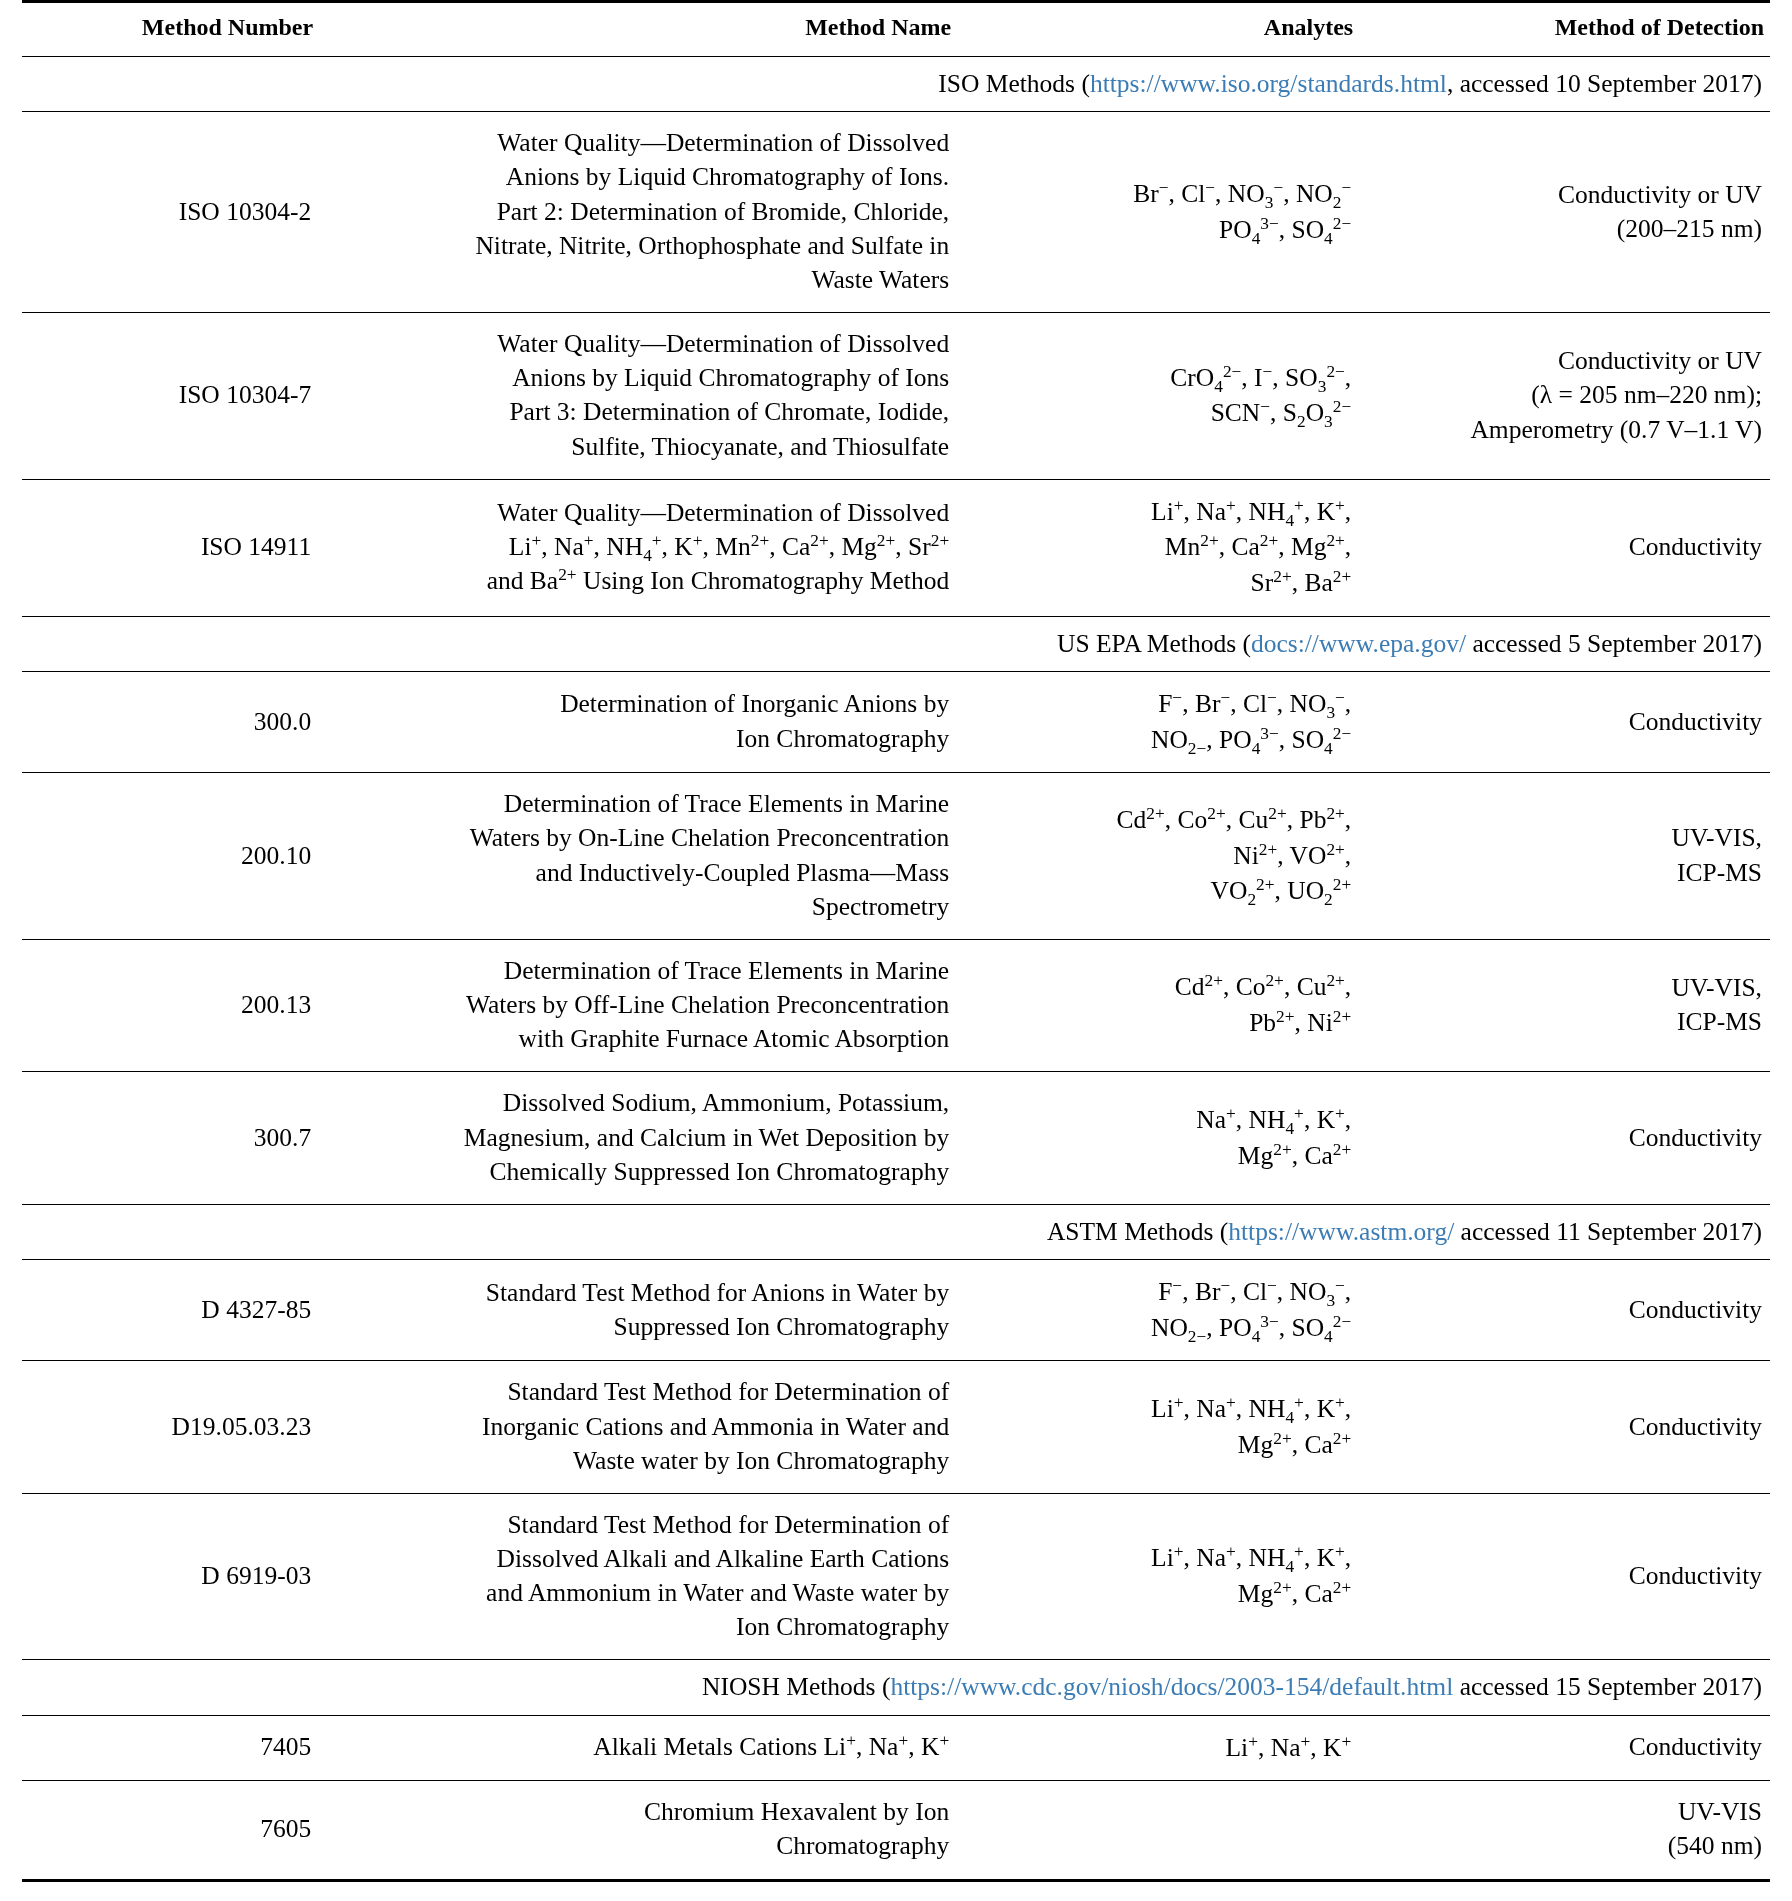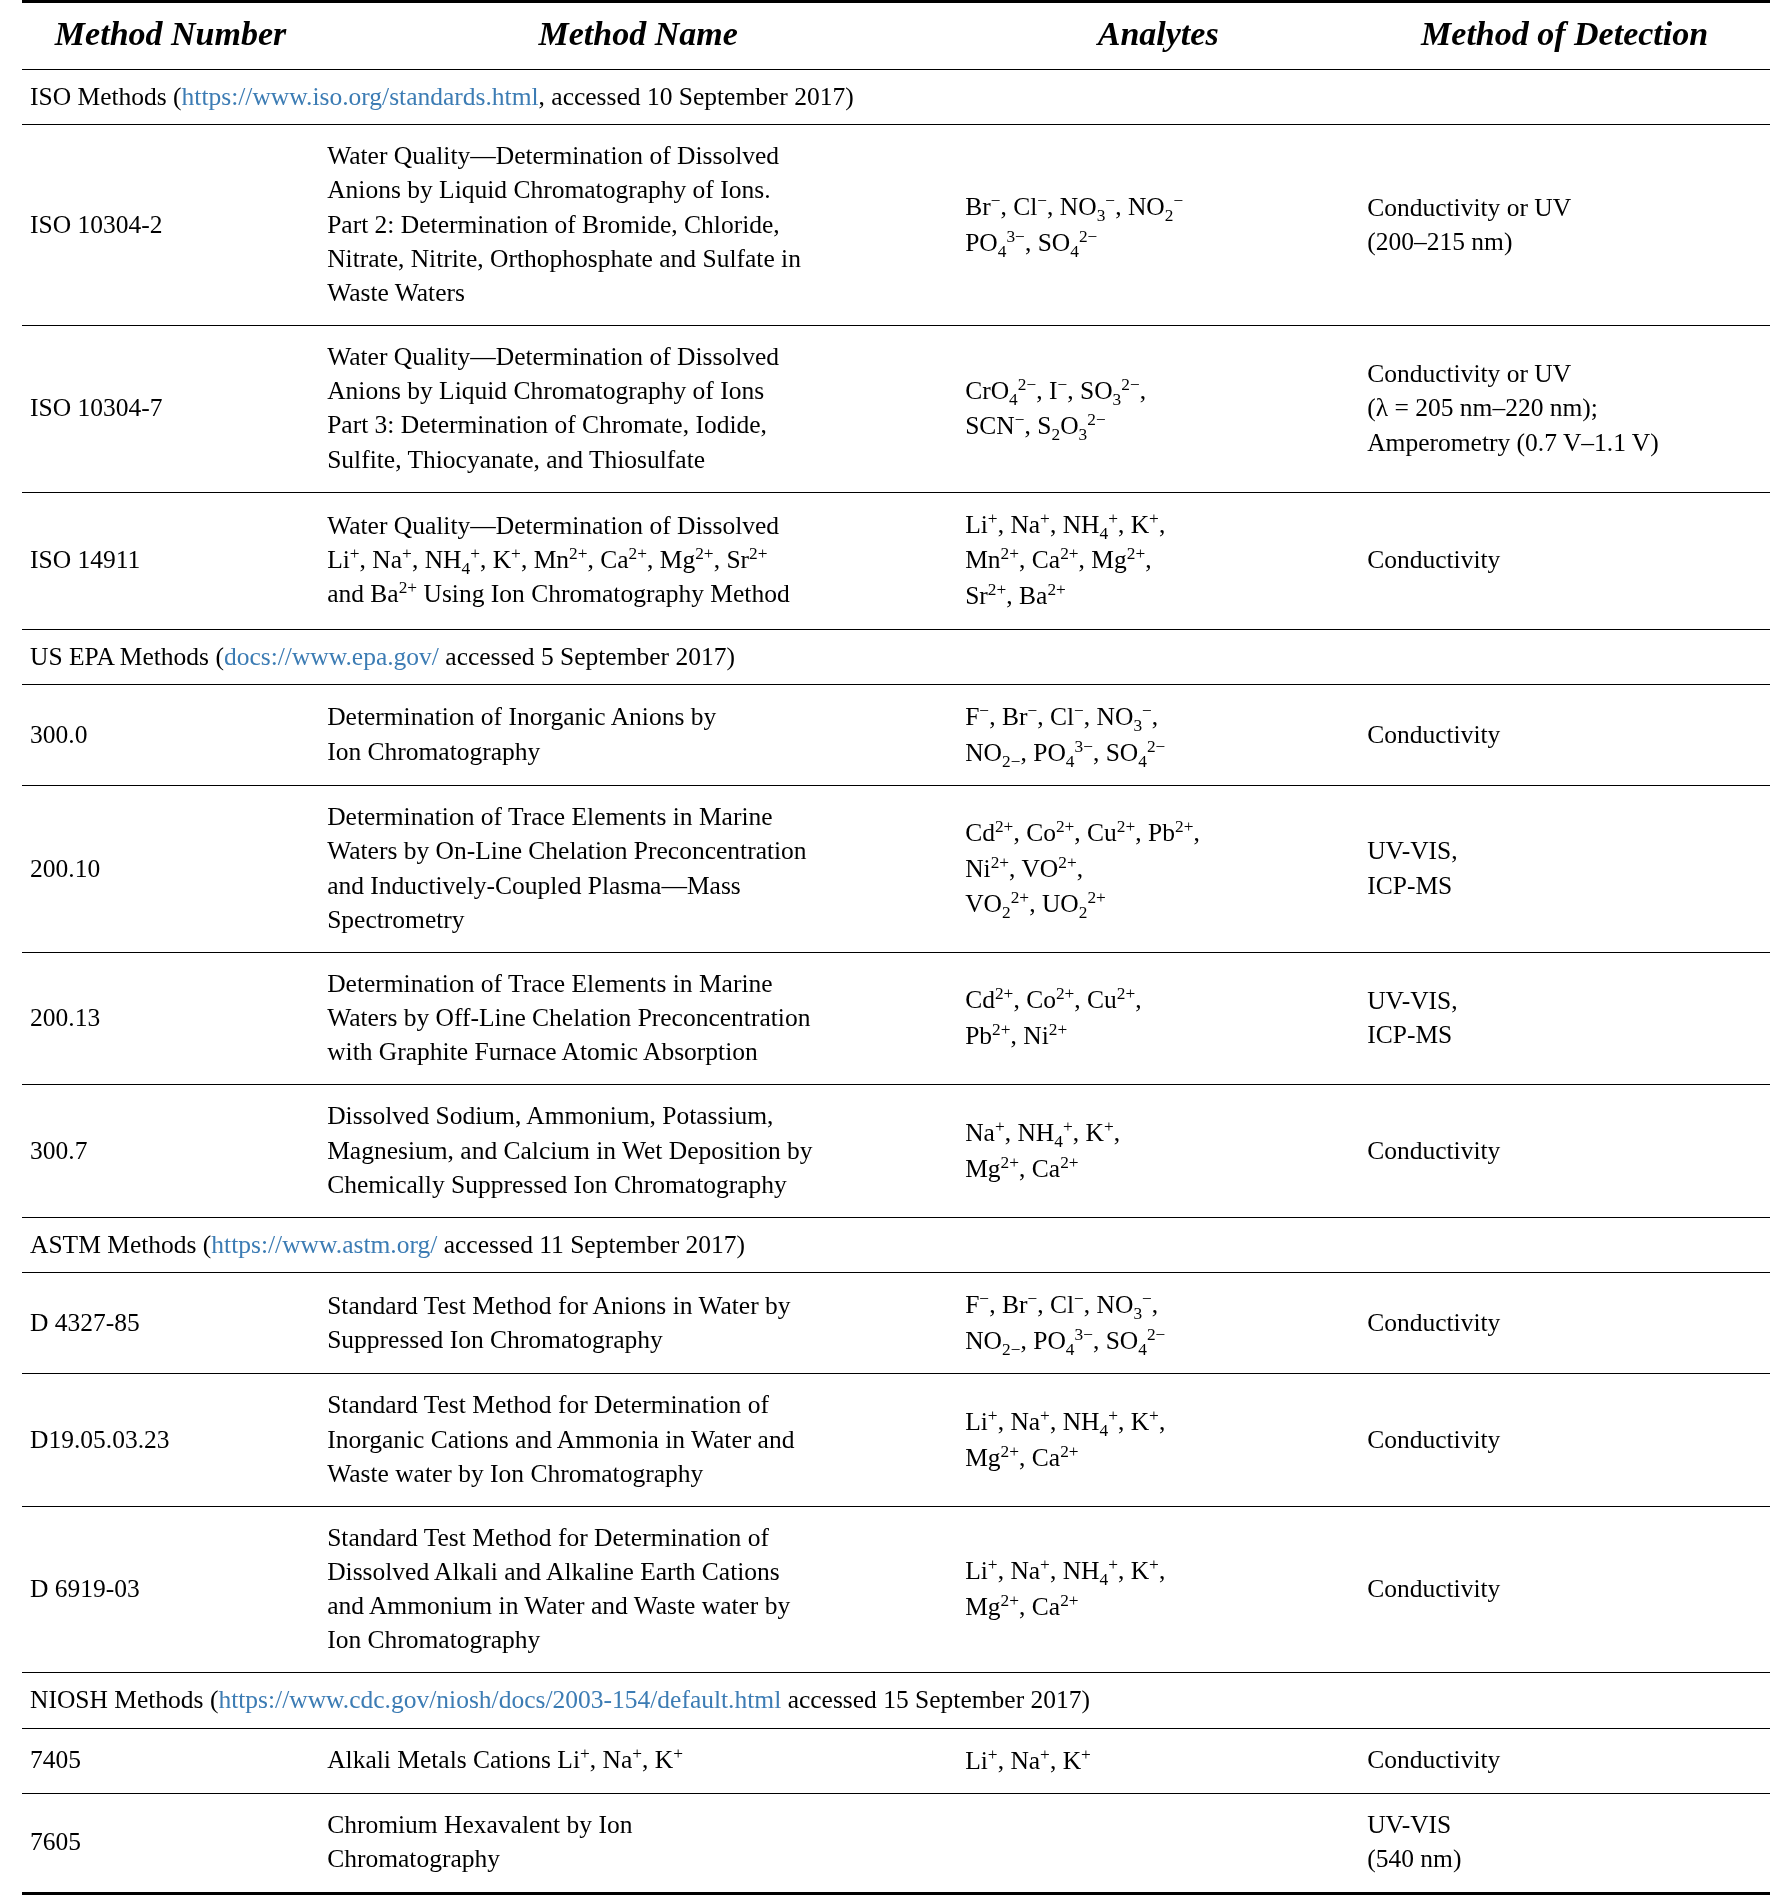--- a/index.html
+++ b/index.html
@@ -25,30 +25,29 @@
     font-size: 25.5px;
     line-height: 1.30;
   }
   table.methods-table col.c-num    { width: 17.0%; }
   table.methods-table col.c-name   { width: 36.5%; }
   table.methods-table col.c-anal   { width: 23.0%; }
   table.methods-table col.c-det    { width: 23.5%; }
 
   thead th {
     font-weight: bold;
-    font-size: 34px;
-    text-align: center;
+    font-size: 24px;
+    text-align: right;
     padding: 9px 6px 13px 6px;
     border-top: 3.2px solid #000;
     border-bottom: 1.7px solid #000;
     vertical-align: middle;
-    font-style: italic;
   }
   tbody td {
-    text-align: left;
+    text-align: right;
     vertical-align: middle;
     padding: 14px 8px 15px 8px;
     border-bottom: 1.7px solid #000;
   }
   tbody tr.section-row td {
     padding: 10px 8px 11px 8px;
   }
   tbody tr.last-row td {
     border-bottom: 3.2px solid #000;
   }

